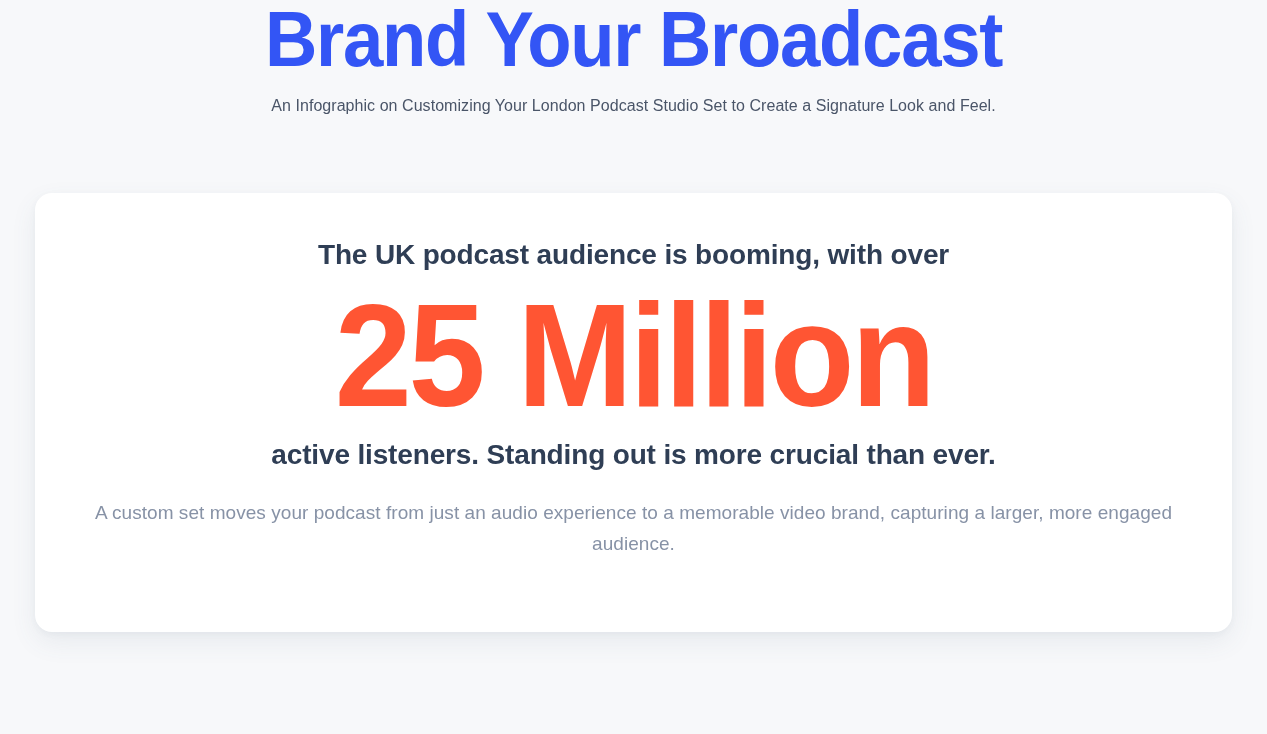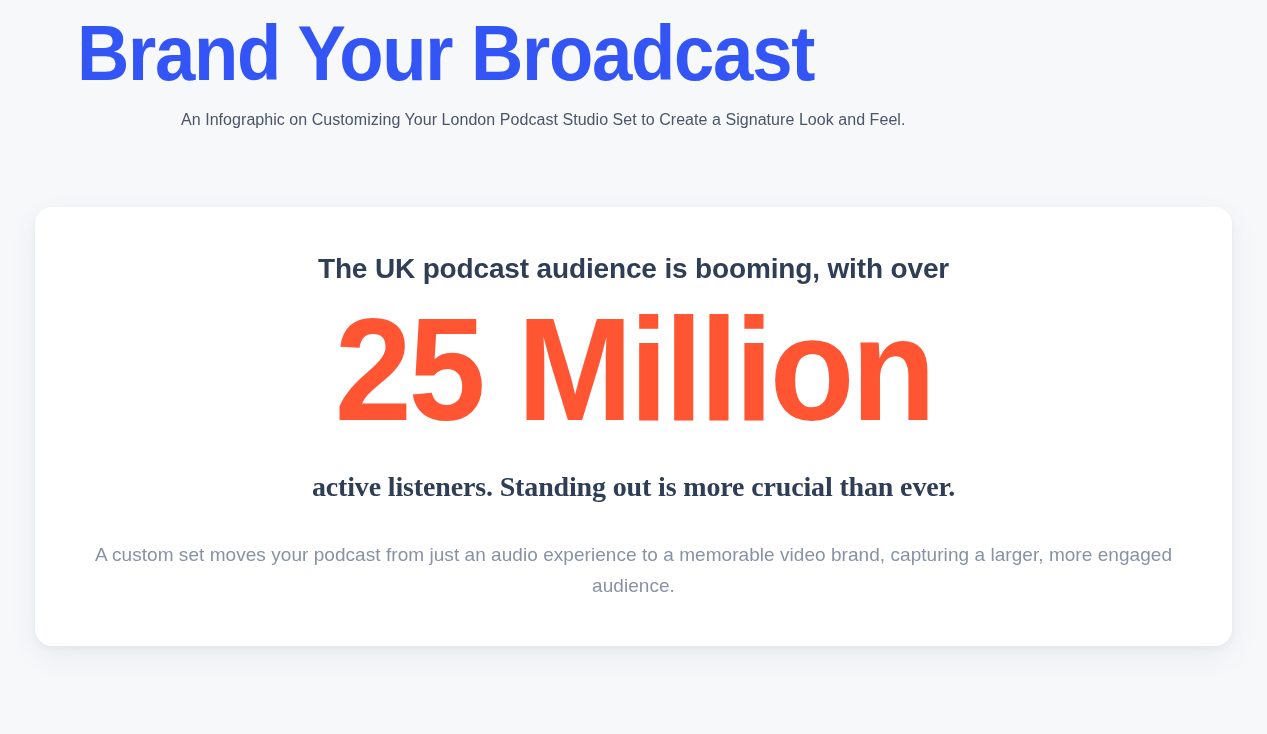--- a/index.html
+++ b/index.html
@@ -22,22 +22,21 @@
     position: relative;
     display: flex;
     flex-direction: column;
     align-items: center;
     padding: 0 35px;
   }
 
   
   .header {
     width: 100%;
-    text-align: left;
-    padding-top: 14px;
+    text-align: center;
   }
 
   .hero-title {
     font-family: "Liberation Sans", sans-serif;
     font-size: 78px;
     line-height: 1.02;
     font-weight: 700;
     letter-spacing: -1.4px;
     color: #3355f5;
     transform: scaleX(0.93);
@@ -83,32 +82,31 @@
     font-size: 146px;
     line-height: 1.02;
     font-weight: 700;
     color: #ff5533;
     letter-spacing: -3.6px;
     transform: scaleX(0.95);
     white-space: nowrap;
   }
 
   .stat-trail {
-    margin-top: 24px;
+    margin-top: 6px;
     font-size: 28px;
     line-height: 1.25;
     font-weight: 700;
     color: #2f3e55;
     letter-spacing: -0.15px;
     text-align: center;
-    font-family: Liberation Serif, serif;
   }
 
   .stat-body {
-    margin-top: 36px;
+    margin-top: 26px;
     max-width: 1125px;
     font-size: 19px;
     line-height: 1.62;
     font-weight: 400;
     color: #8792a6;
     text-align: center;
     letter-spacing: 0.05px;
   }
 </style>
 </head>

